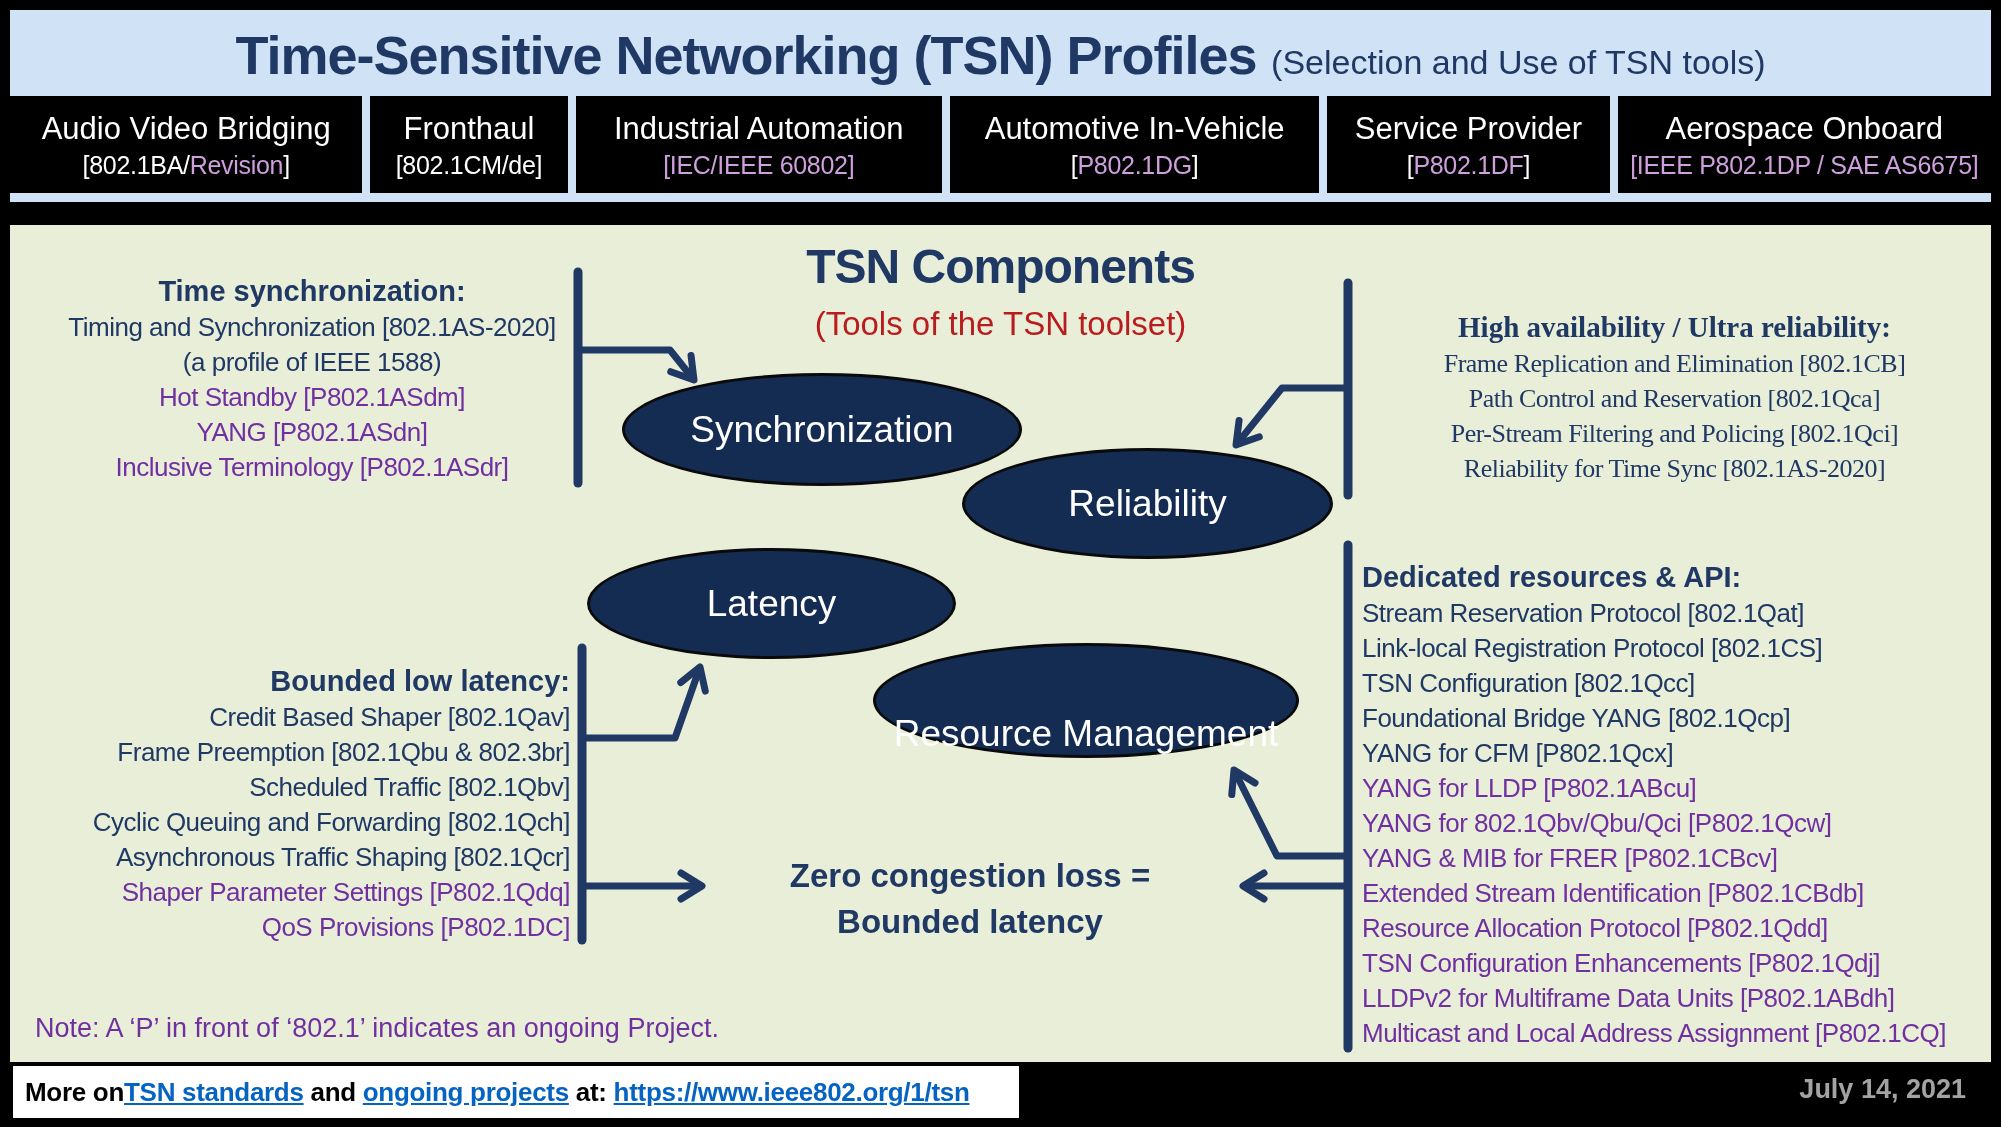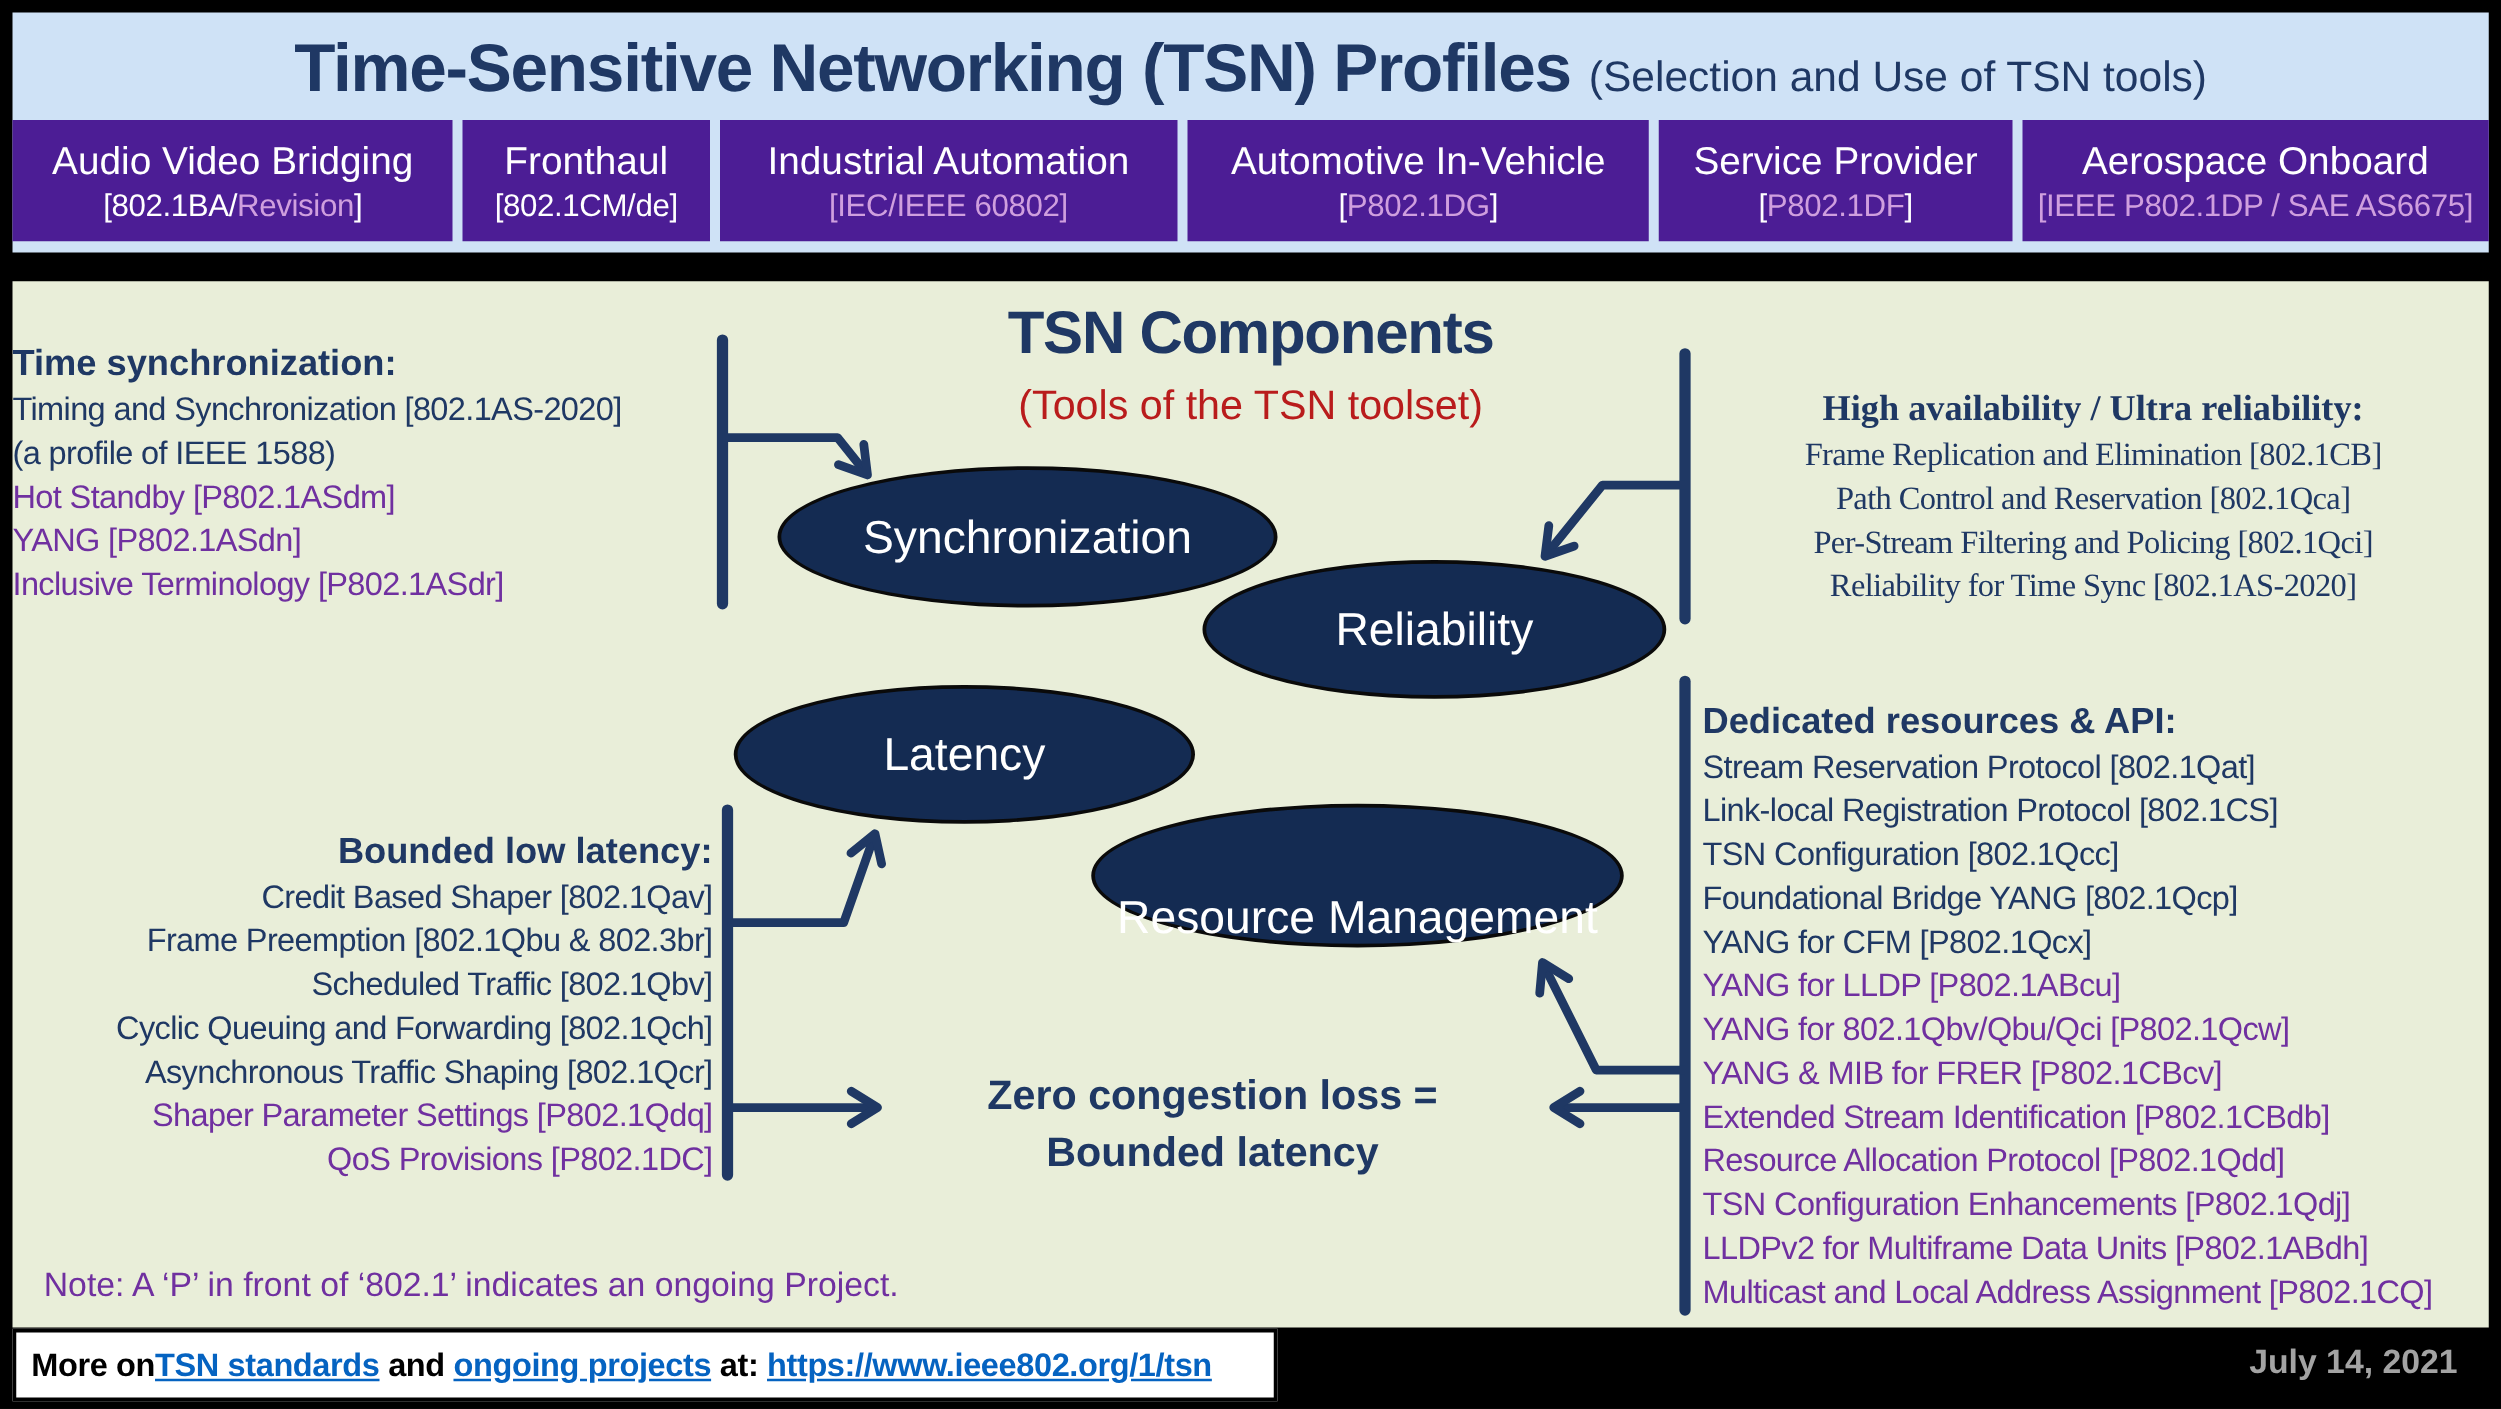--- a/index.html
+++ b/index.html
@@ -6,35 +6,35 @@
   #slide{
     position:relative;width:2001px;height:1127px;background:#000;overflow:hidden;
     font-family:"Liberation Sans", sans-serif;
   }
   
   #band{position:absolute;left:10px;top:10px;width:1981px;height:192px;background:#cfe2f6;}
   .band-title{position:absolute;left:0;top:14px;width:100%;text-align:center;white-space:nowrap;color:#1f3864;}
   .t-big{font-size:54px;font-weight:bold;letter-spacing:-1px;}
   .t-small{font-size:34px;font-weight:normal;margin-left:10px;}
   .profiles{position:absolute;left:0;top:86px;width:100%;height:97px;display:flex;gap:8px;}
-  .pbox{background:#4c1d95;color:#fff;display:flex;flex-direction:column;align-items:center;justify-content:center;text-align:center;}
+  .pbox{background:#000000;color:#fff;display:flex;flex-direction:column;align-items:center;justify-content:center;text-align:center;}
   .p-name{font-size:31px;line-height:40px;white-space:nowrap;}
   .p-std{font-size:25px;line-height:32px;letter-spacing:-0.3px;white-space:nowrap;}
   .plum{color:#cf9fde;}
   .done{color:#ffffff;}
   
   #panel{position:absolute;left:10px;top:225px;width:1981px;height:837px;background:#e9eed9;}
   #connectors{position:absolute;left:0;top:0;width:1981px;height:837px;}
   .comp-head{position:absolute;left:0;top:14px;width:100%;text-align:center;font-size:48px;font-weight:bold;color:#1f3864;letter-spacing:-1px;}
   .comp-sub{position:absolute;left:0;top:80px;width:100%;text-align:center;font-size:33px;color:#b91c1c;}
   .list{position:absolute;color:#1f3864;white-space:nowrap;}
   .list .hd{font-size:29px;font-weight:bold;line-height:38px;}
   .list .it{font-size:26px;line-height:35px;letter-spacing:-0.5px;}
   .list .purple{color:#7030a0;}
-  #list-time-sync{left:0;top:47px;width:556px;text-align:left;}
+  #list-time-sync{left:0;top:47px;width:556px;text-align:center;padding-left:24px;}
   #list-high-availability{left:1352px;top:83px;width:625px;text-align:center;font-family:Liberation Serif, serif;}
   #list-bounded-low-latency{left:0;top:437px;width:560px;text-align:right;}
   #list-dedicated-resources{left:1352px;top:333px;width:625px;text-align:left;}
   .ellipse{
     position:absolute;background:#142b52;border:3px solid #0a0a0a;border-radius:50%;
     display:flex;align-items:center;justify-content:center;color:#fff;font-size:37px;white-space:nowrap;
   }
   #el-sync{left:612px;top:148px;width:394px;height:107px;}
   #el-rel{left:952px;top:223px;width:365px;height:105px;}
   #el-lat{left:577px;top:323px;width:363px;height:105px;}

